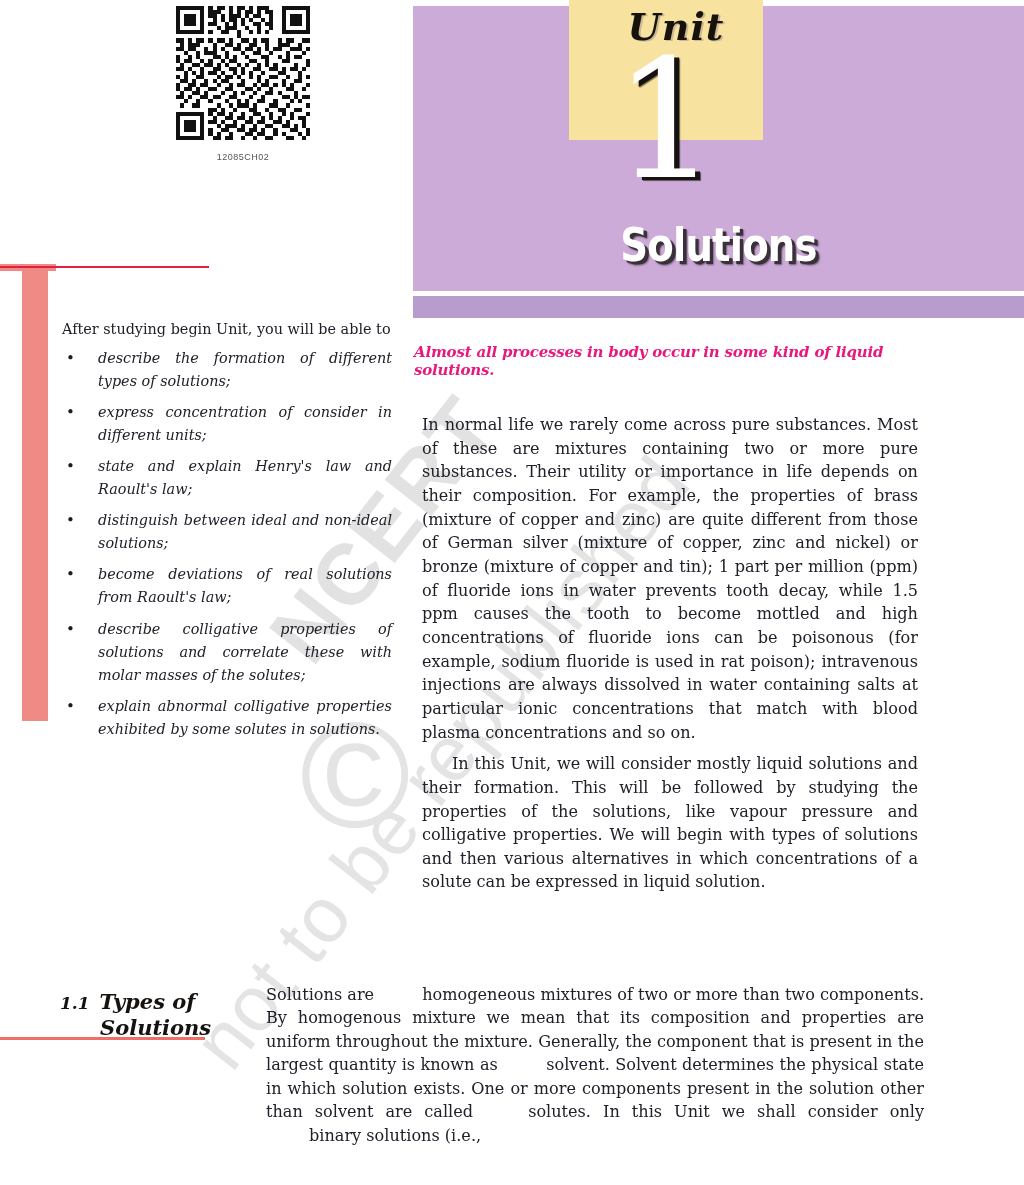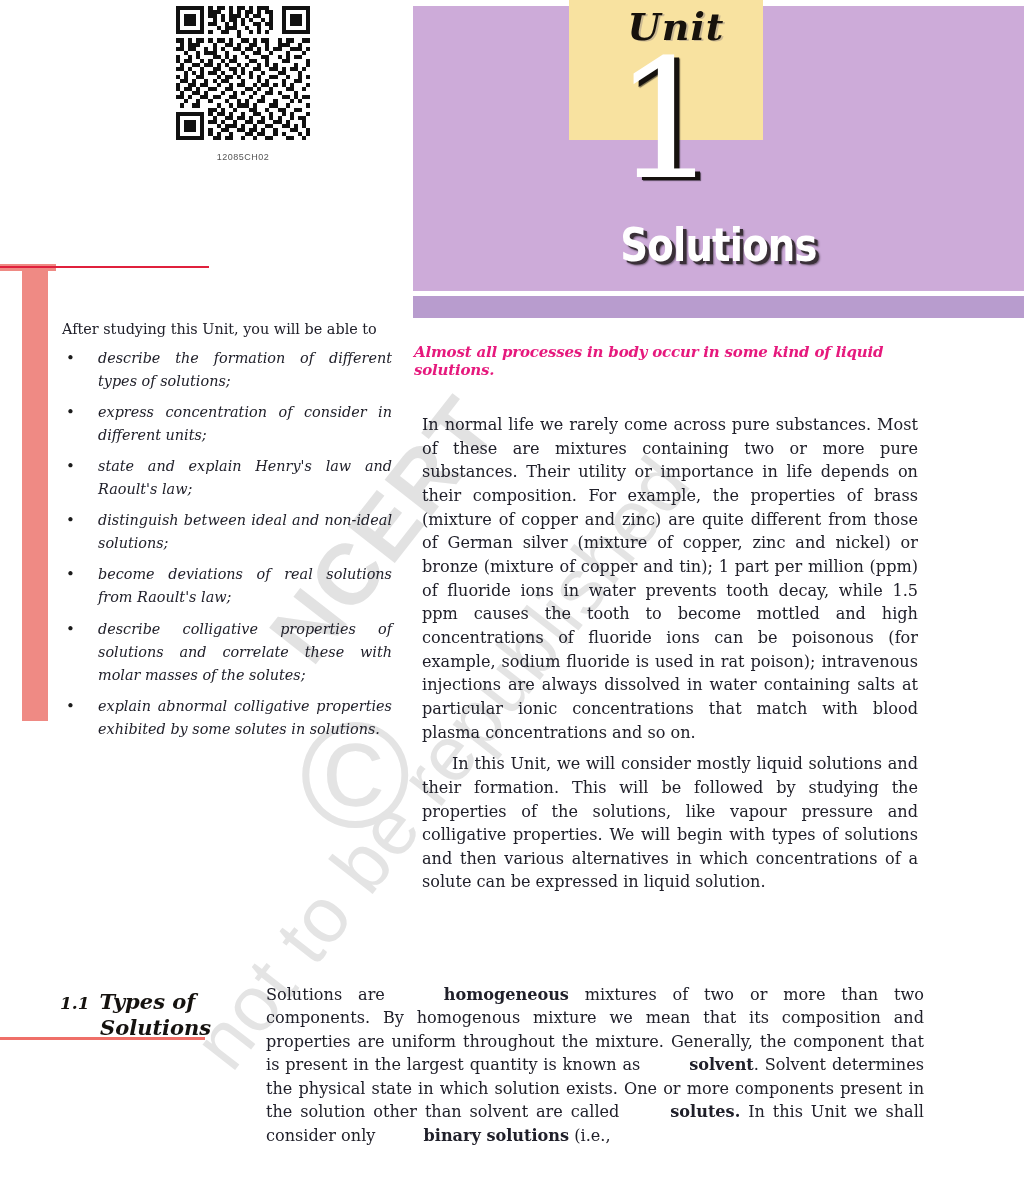--- a/index.html
+++ b/index.html
@@ -305,21 +305,21 @@
     left: 266px;
     top: 983px;
     width: 658px;
     font-family: "DejaVu Serif", serif;
     font-size: 16.1px;
     line-height: 1.46;
     text-align: justify;
     color: #20202a;
   }
   .sec-body p { margin: 0; }
-  b, strong { font-weight: bold; margin-left: 43px; }
+  b, strong { font-weight: normal; margin-left: 43px; }
 </style>
 </head>
 <body>
 
 <div class="watermark-layer">
   <div class="wm-ncert">NCERT</div>
   <div class="wm-copy">©</div>
   <div class="wm-nottobe">not to be republished</div>
 </div>
 
@@ -644,21 +644,21 @@
     <div class="unit-word">Unit</div>
     <div class="unit-number">1</div>
     <div class="unit-title">Solutions</div>
   </div>
 
   <div class="obj-rule"></div>
   <div class="obj-bar"></div>
   <div class="obj-title-underline"></div>
 
   <div class="obj-body">
-    <p class="obj-intro">After studying this Unit, you will be able to</p>
+    <p class="obj-intro">After studying begin Unit, you will be able to</p>
     <ul class="obj-list">
       <li>describe the formation of different types of solutions;</li>
       <li>express concentration of consider in different units;</li>
       <li>state and explain Henry's law and Raoult's law;</li>
       <li>distinguish between ideal and non-ideal solutions;</li>
       <li>become deviations of real solutions from Raoult's law;</li>
       <li>describe colligative properties of solutions and correlate these with molar masses of the solutes;</li>
       <li>explain abnormal colligative properties exhibited by some solutes in solutions.</li>
     </ul>
   </div>

